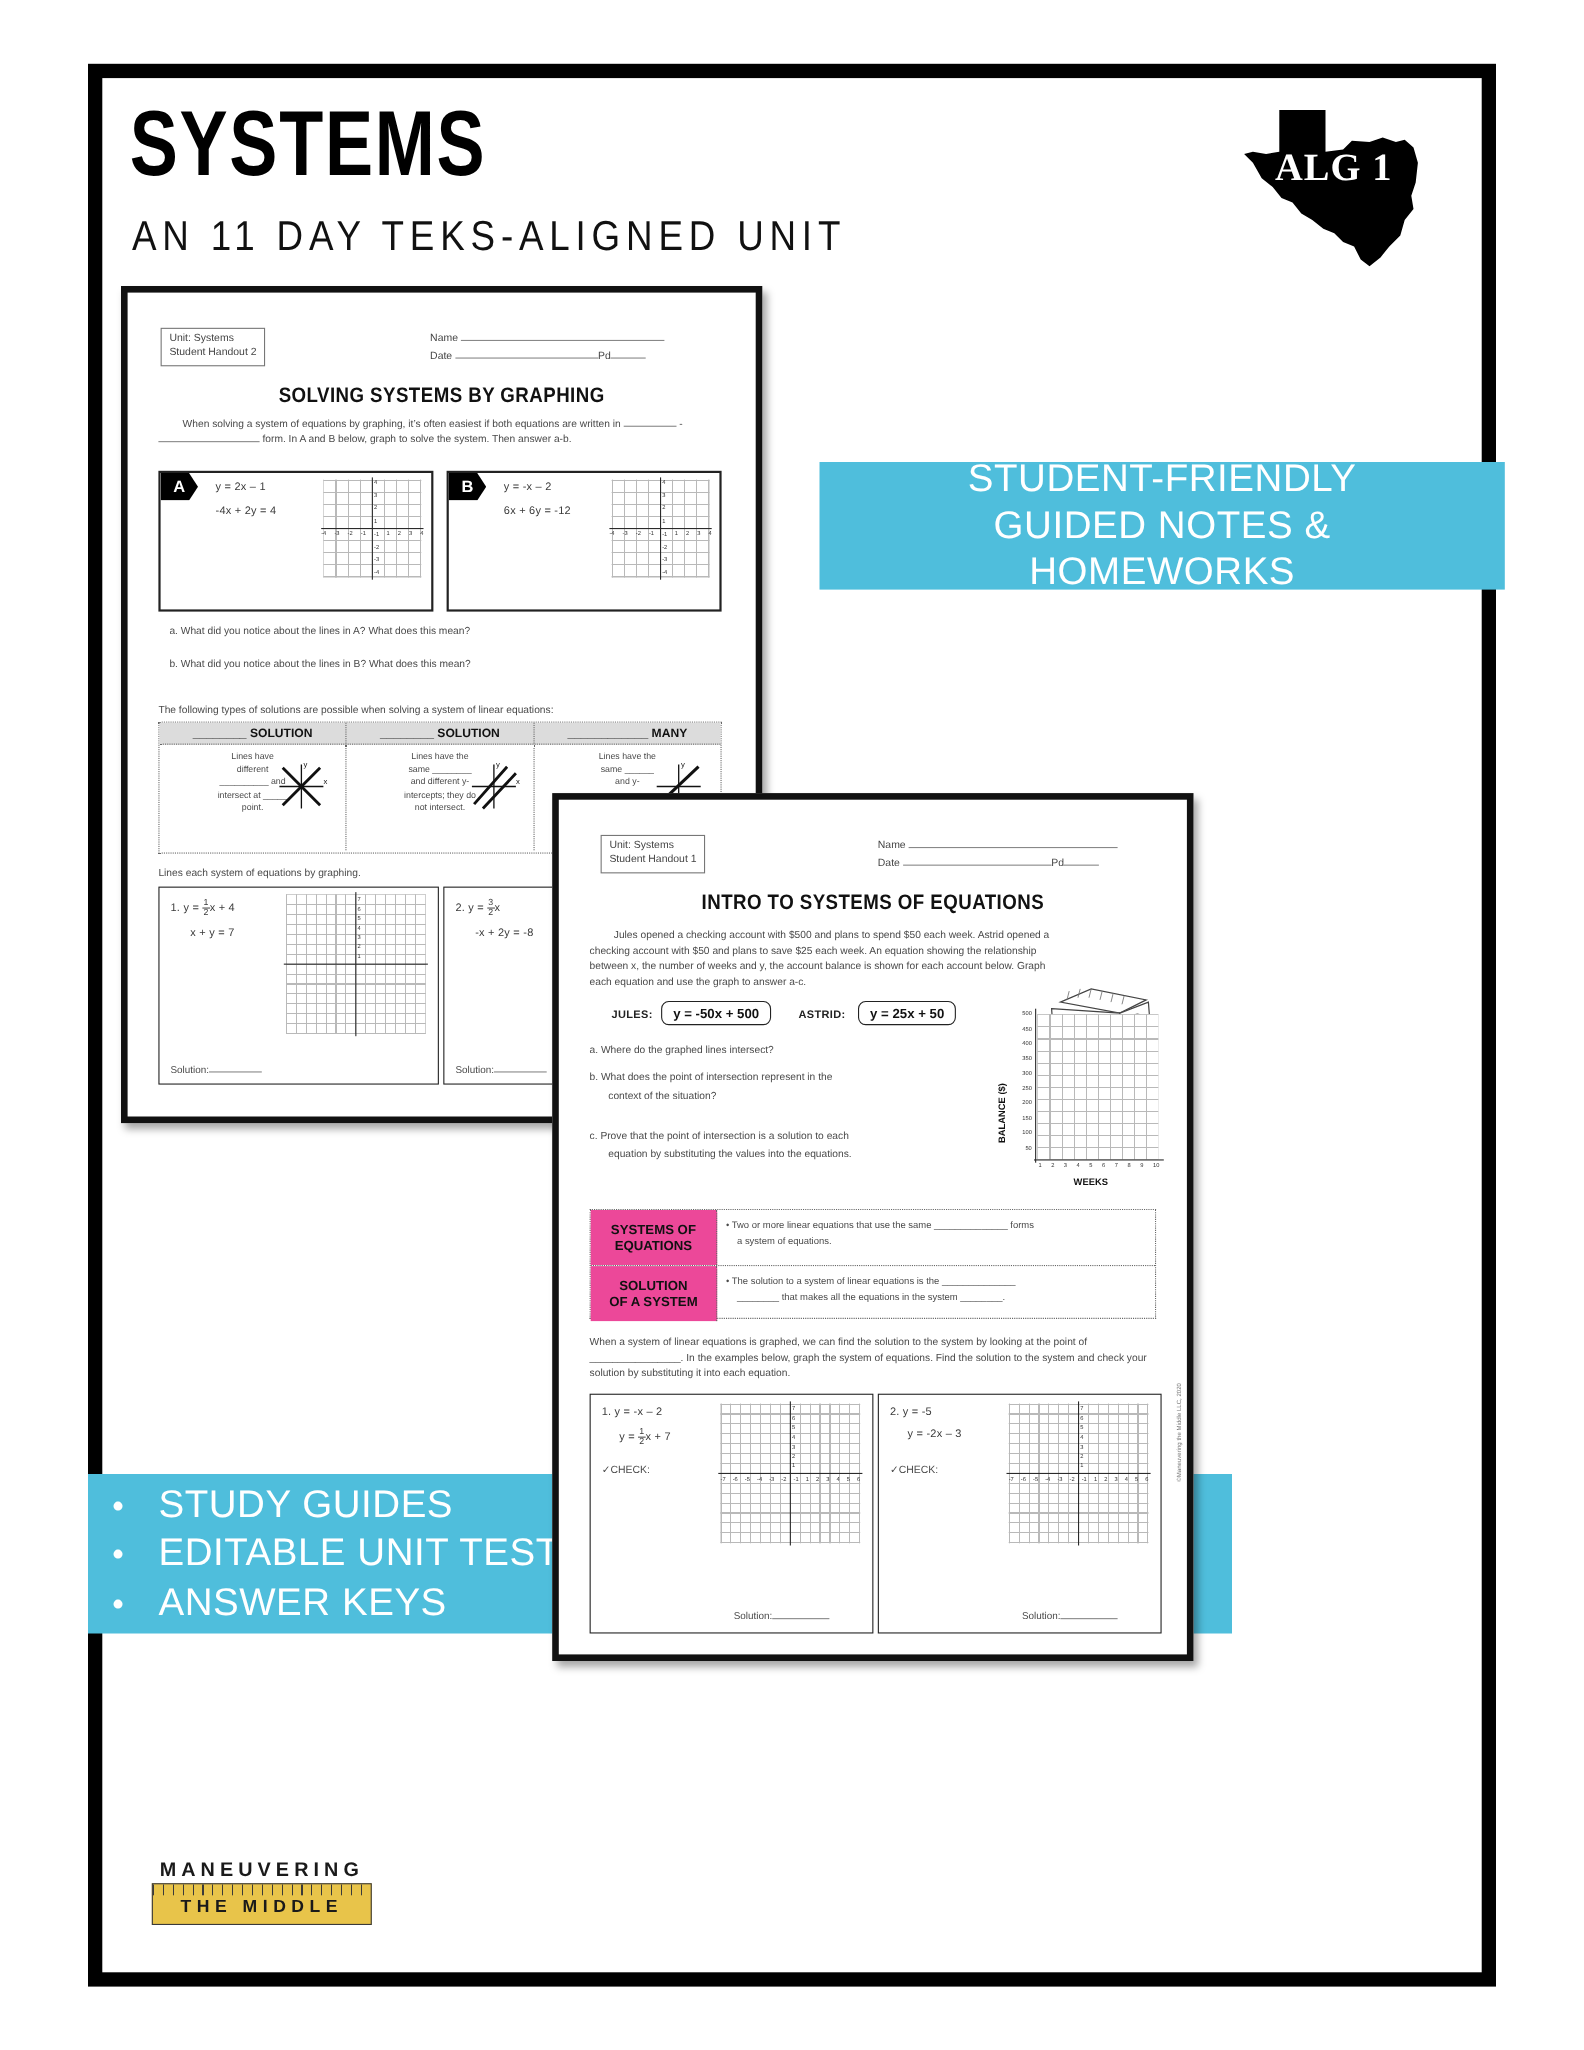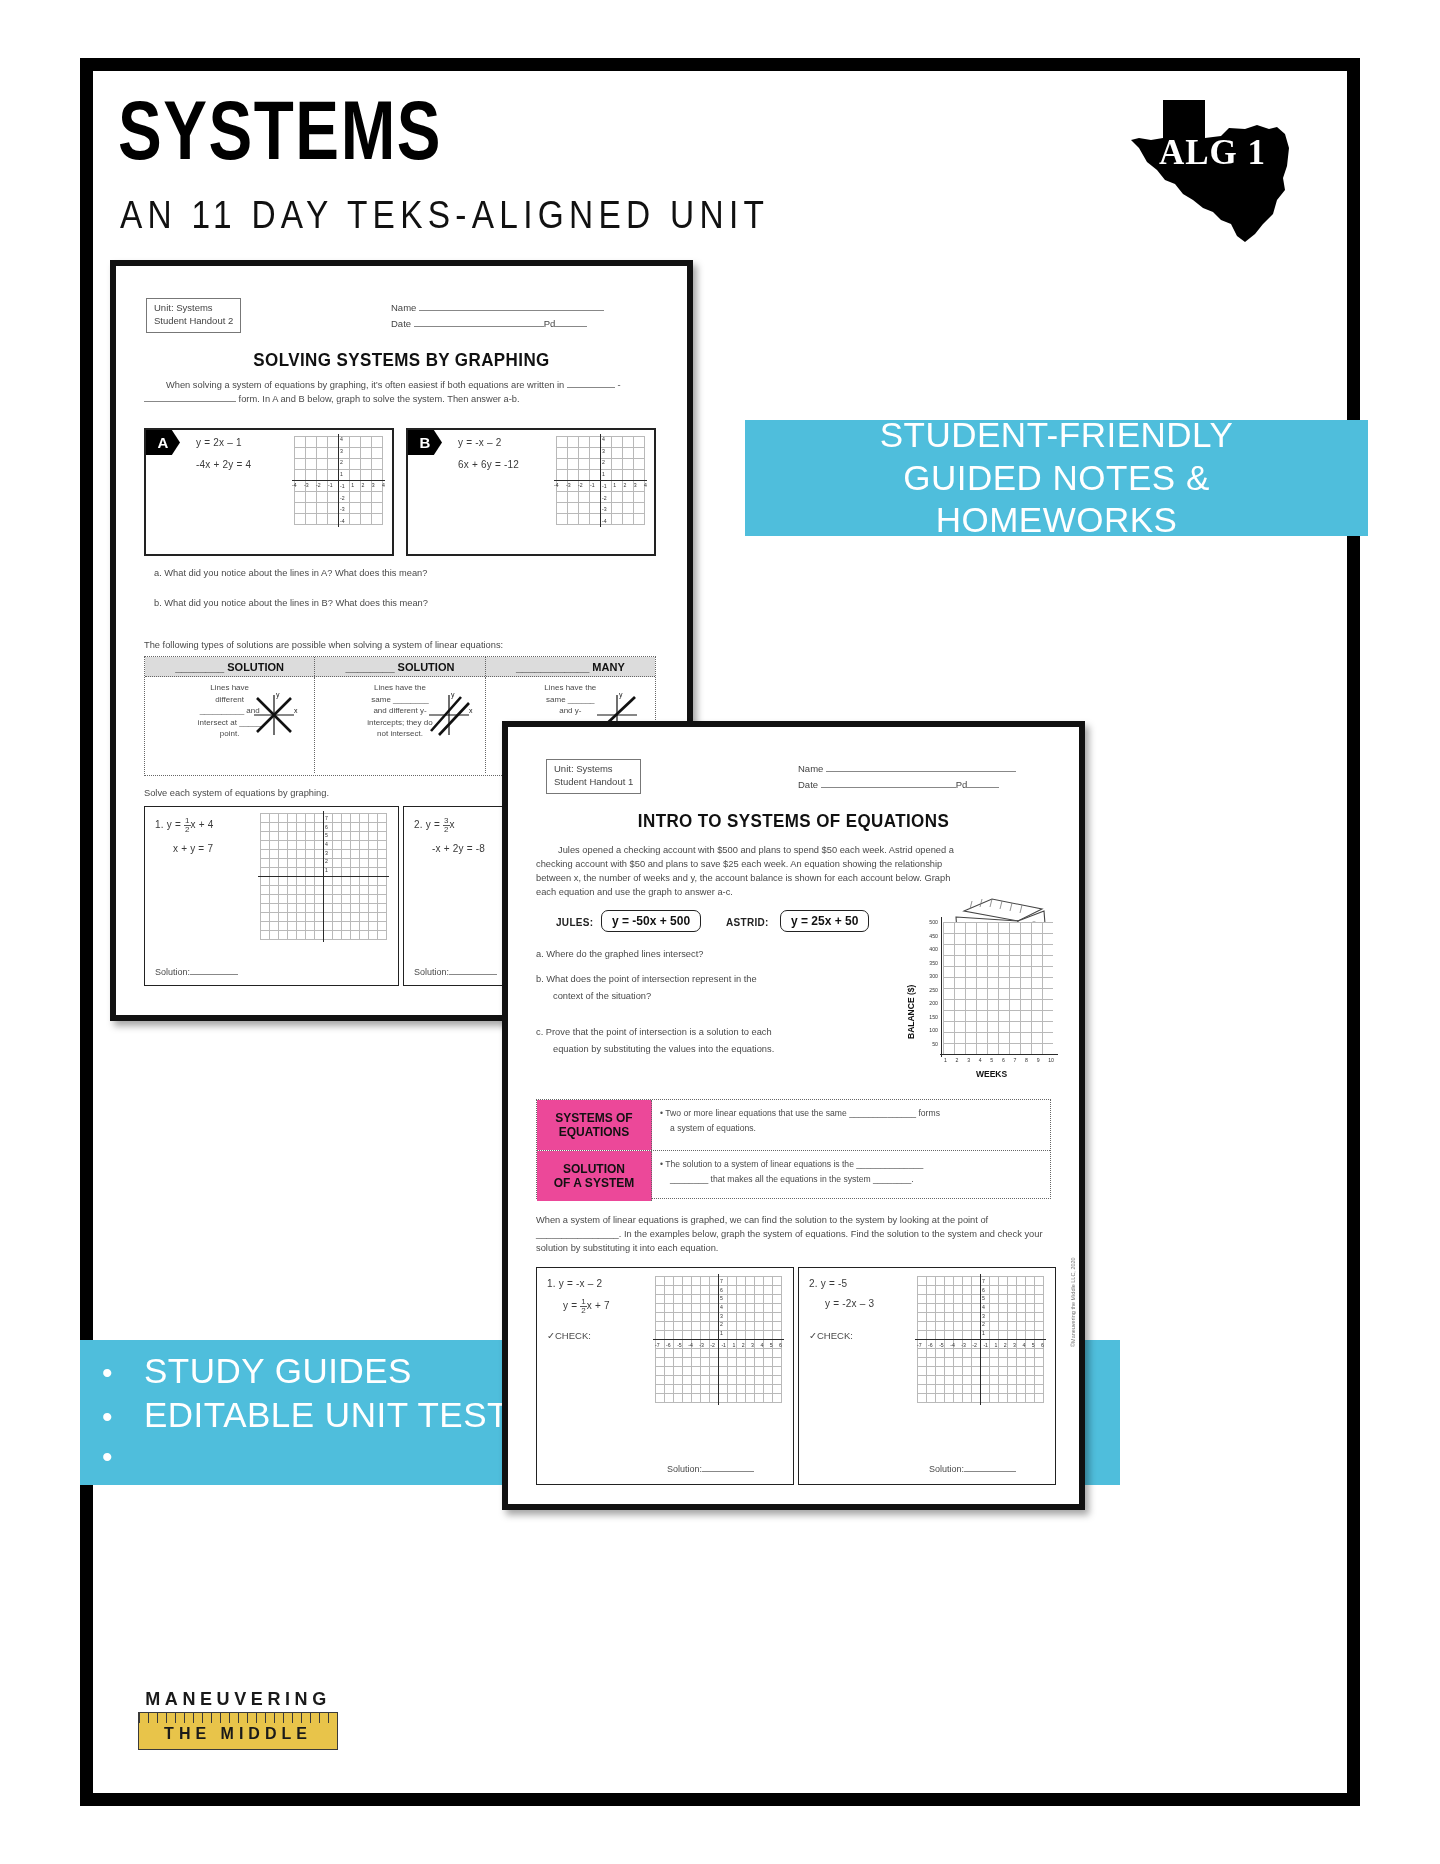--- a/index.html
+++ b/index.html
@@ -182,20 +182,21 @@
     <li>
       <span class="bdot">•</span>
       <span>STUDY GUIDES</span>
     </li>
     <li>
       <span class="bdot">•</span>
       <span>EDITABLE UNIT TESTS</span>
     </li>
     <li>
       <span class="bdot">•</span>
+      <span>ANSWER KEYS</span>
     </li>
   </ul>
 </div>
 
 <div class="mtm">
   <div class="m-top">MANEUVERING</div>
   <div class="m-ruler">
     <div class="ticks"></div>
     <div class="m-bot">THE MIDDLE</div>
   </div>
@@ -332,21 +333,21 @@
             </g>
             <g stroke="#111" stroke-width="2.8" fill="none">
               <path d="M8 42 L44 8"></path>
             </g>
             <text x="28" y="8" font-size="7" fill="#111">y</text>
           </svg>
         </div>
       </div>
     </div>
 
-    <div class="para" style="left:28px;top:520px;">Solve each system of equations by graphing.</div>
+    <div class="para" style="left:28px;top:520px;">Lines each system of equations by graphing.</div>
 
     <div class="pbox" style="left:28px;top:540px;width:255px;height:180px;border-width:1px;">
       <div class="eq" style="left:10px;top:10px;">
         <span>1.</span>
         <span>y =</span>
         <span class="frac"><span class="n">1</span><span class="d">2</span></span><span>x + 4</span>
       </div>
       <div class="eq" style="left:28px;top:36px;">x + y = 7</div>
       <div class="grid" style="--c:9px;left:115px;top:6px;width:127px;height:127px;"></div>
       <div class="axis-x" style="left:113px;top:69px;width:131px;"></div>

